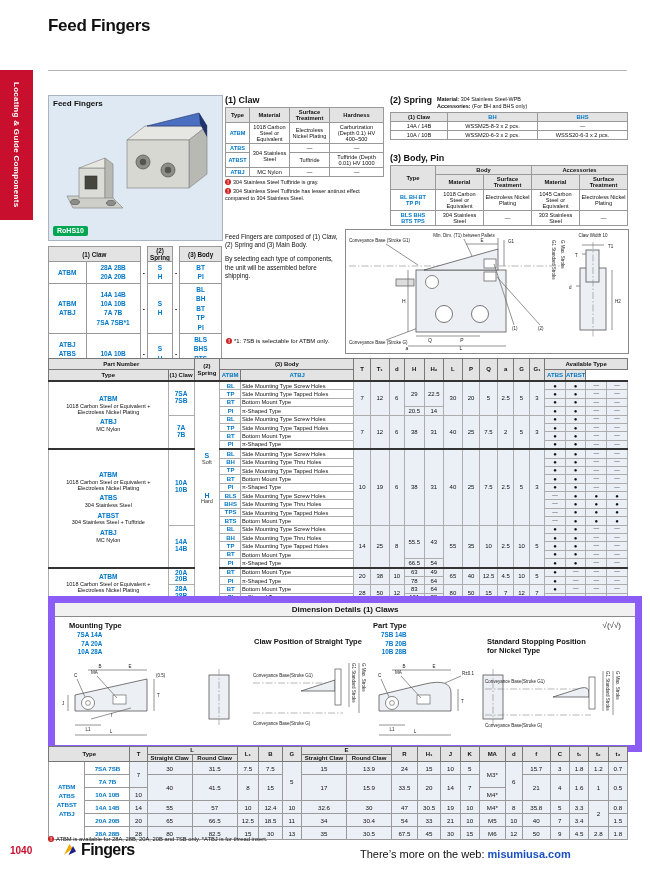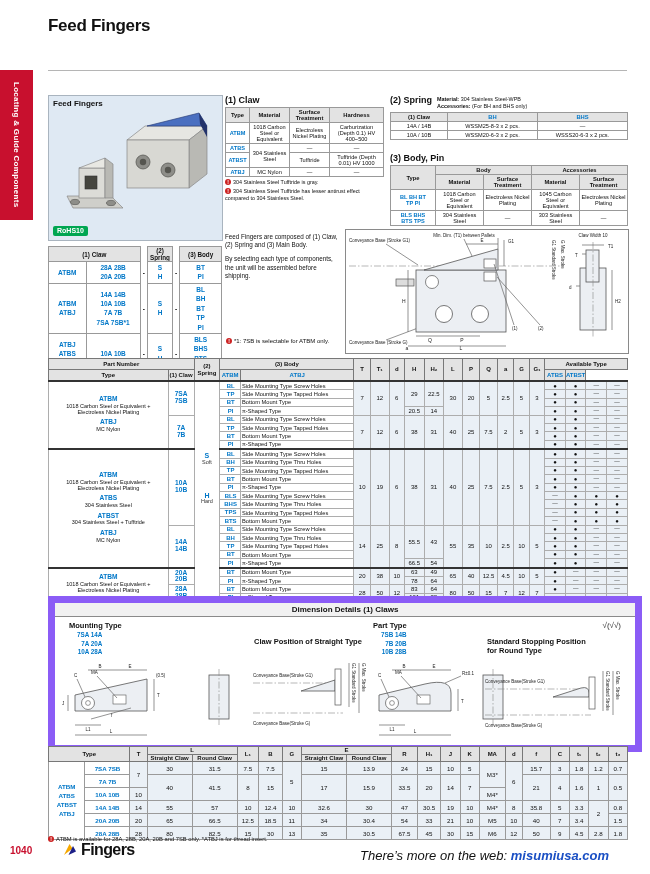--- a/index.html
+++ b/index.html
@@ -96,21 +96,21 @@
   #bottom-table table{width:580px;table-layout:fixed;font-size:6.2px;}
   #bottom-table th{border:1px solid #777;background:#e3e3e3;padding:0;font-size:6px;line-height:1.1;}
   #bottom-table td{border:1px solid #9a9a9a;text-align:center;height:12px;padding:0 1px;background:#eaf0f6;}
   #bottom-table td.wcell{background:#fff;}
   #bottom-note{left:48px;top:836px;font-size:5.8px;}
 
   
   #footer-page{left:10px;top:845px;font-size:10px;font-weight:bold;color:#c8102e;}
   #footer-logo{left:62px;top:841px;display:flex;align-items:center;}
   #footer-logo .brand{font-size:16px;font-weight:900;letter-spacing:-0.6px;margin-left:3px;}
-  #footer-right{left:360px;top:848px;font-size:13px;font-style:italic;}
+  #footer-right{left:360px;top:848px;font-size:11px;}
   #footer-right .url{color:#1a4fc4;font-weight:bold;}
 </style>
 </head>
 <body>
 
 <div class="abs" id="page-title">Feed Fingers</div>
 <div class="abs" id="title-rule"></div>
 <div class="abs" id="side-tab">
   <span>Locating &amp; Guide Components</span>
 </div>
@@ -772,21 +772,21 @@
   <div class="dd-title" style="left:14px;top:18px;">Mounting Type</div>
   <div class="dd-codes pre" style="left:22px;top:28px;">7SA  14A
 7A  20A
 10A  28A</div>
   <div class="dd-title" style="left:198px;top:34px;width:110px;text-align:center;">Claw Position of Straight Type</div>
   <div class="dd-title" style="left:318px;top:18px;">Part Type</div>
   <div class="dd-codes pre" style="left:326px;top:28px;">7SB  14B
 7B  20B
 10B  28B</div>
   <div class="dd-title pre" style="left:432px;top:34px;width:130px;">Standard Stopping Position
-for Round Type</div>
+for Nickel Type</div>
 
   <svg width="190" height="78" viewBox="0 0 190 78" style="position:absolute;left:6px;top:58px;">
     <polygon points="14,50 14,34 86,18 86,50" class="part"></polygon>
     <circle cx="27" cy="42" r="6.5" fill="#fff" stroke="#555" stroke-width="0.7"></circle>
     <circle cx="27" cy="42" r="2.4" fill="#fff" stroke="#555" stroke-width="0.6"></circle>
     <rect x="52" y="34" width="13" height="9" fill="#fff" stroke="#555" stroke-width="0.6"></rect>
     <line x1="27" y1="9" x2="52" y2="9" class="dl"></line>
       <text x="39" y="7" class="lab45" text-anchor="middle">B</text>
     <line x1="52" y1="9" x2="86" y2="9" class="dl"></line>
       <text x="69" y="7" class="lab45" text-anchor="middle">E</text>

